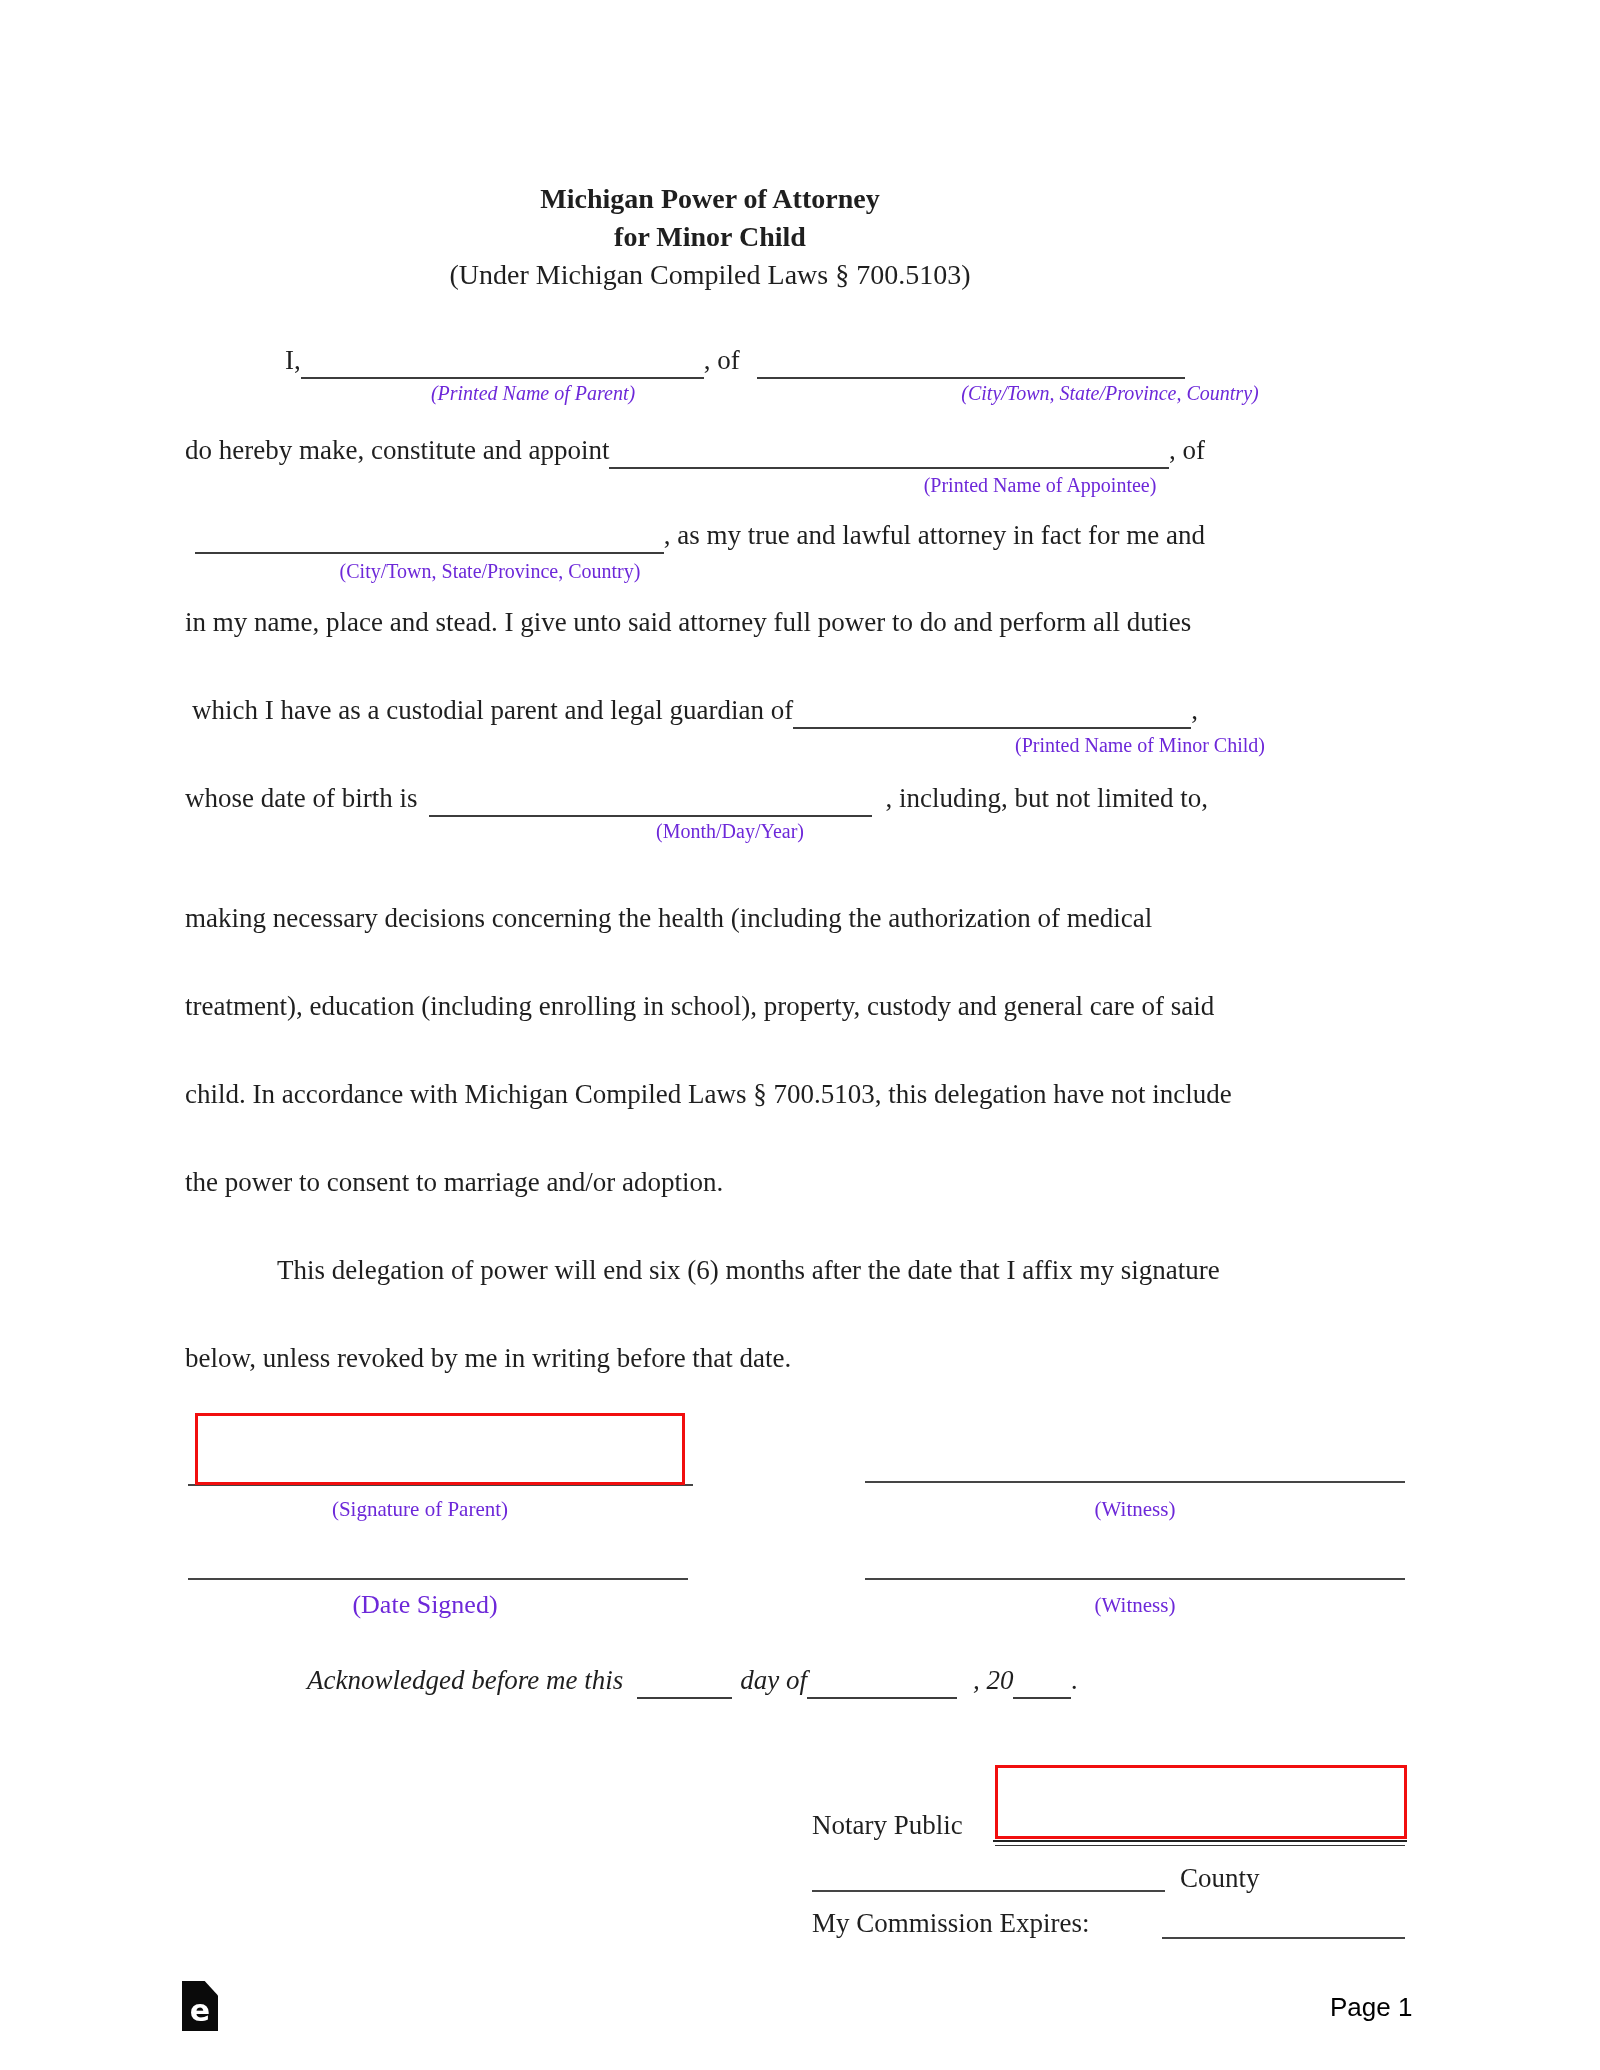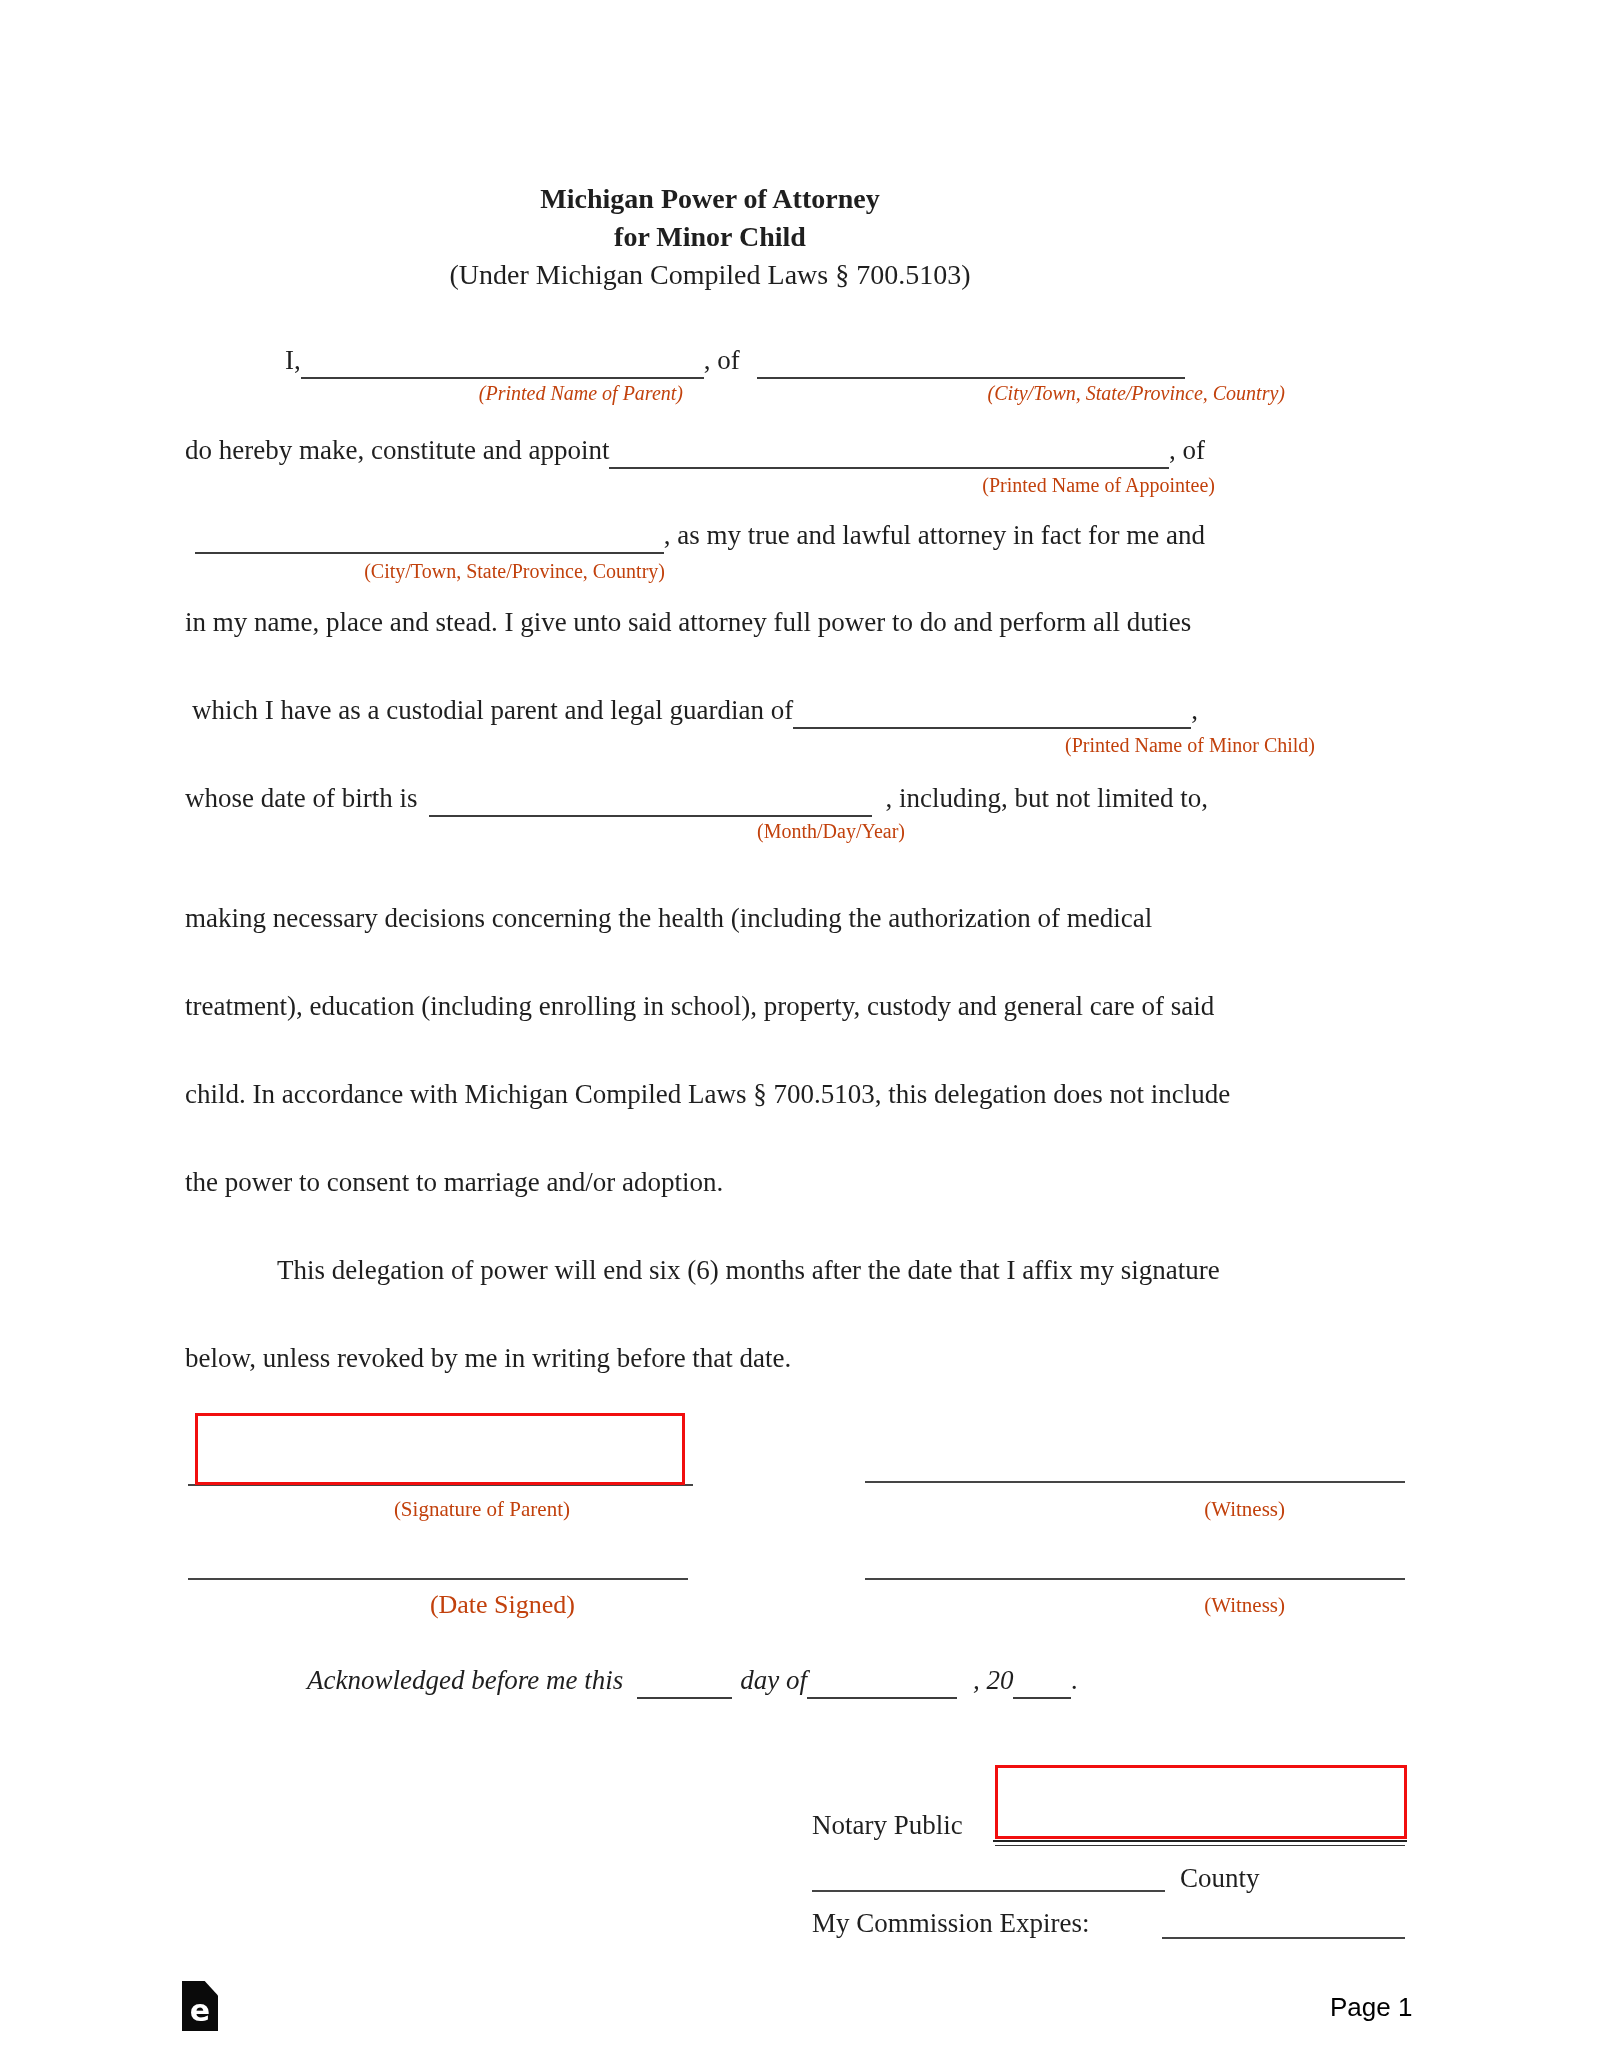--- a/index.html
+++ b/index.html
@@ -8,21 +8,21 @@
     width:1420px;
     height:2070px;
     background:#ffffff;
     font-family:"Liberation Serif","DejaVu Serif",serif;
     color:#1f1f1f;
     overflow:hidden;
   }
   .t{position:absolute;font-size:27px;line-height:34px;white-space:nowrap;}
   .title{position:absolute;left:0;right:0;text-align:center;font-size:28px;line-height:38px;white-space:nowrap;}
   .bold{font-weight:bold;}
-  .lbl{position:absolute;font-size:20px;line-height:24px;text-align:right;color:#c2410c;white-space:nowrap;}
+  .lbl{position:absolute;font-size:20px;line-height:24px;text-align:center;color:#6d28d9;white-space:nowrap;}
   .ital{font-style:italic;}
   .row{position:absolute;display:flex;align-items:baseline;font-size:27px;line-height:34px;}
   .row > span{white-space:pre;}
   .blank{
     flex:1 1 auto;
     border-bottom:2px solid #3c3c3c;
     min-width:20px;
   }
   .uline{position:absolute;height:0;border-top:2px solid #454545;}
   .redbox{
@@ -90,21 +90,21 @@
 
   <div class="row" style="left:185px;top:781px;right:212px;">
     <span>whose date of birth is</span>
     <span class="blank" style="margin:0 14px 0 12px;">&nbsp;</span>
     <span>, including, but not limited to,</span>
   </div>
   <div class="lbl" style="left:555px;top:819px;width:350px;">(Month/Day/Year)</div>
 
   <div class="t" style="left:185px;top:901px;">making necessary decisions concerning the health (including the authorization of medical</div>
   <div class="t" style="left:185px;top:989px;">treatment), education (including enrolling in school), property, custody and general care of said</div>
-  <div class="t" style="left:185px;top:1077px;">child. In accordance with Michigan Compiled Laws § 700.5103, this delegation does not include</div>
+  <div class="t" style="left:185px;top:1077px;">child. In accordance with Michigan Compiled Laws § 700.5103, this delegation have not include</div>
   <div class="t" style="left:185px;top:1165px;">the power to consent to marriage and/or adoption.</div>
   <div class="t" style="left:277px;top:1253px;">This delegation of power will end six (6) months after the date that I affix my signature</div>
   <div class="t" style="left:185px;top:1341px;">below, unless revoked by me in writing before that date.</div>
 
   <div class="uline" style="left:188px;top:1484px;width:505px;"></div>
   <div class="redbox" style="left:195px;top:1413px;width:490px;height:72px;"></div>
   <div class="uline" style="left:865px;top:1481px;width:540px;"></div>
   <div class="lbl" style="left:270px;top:1497px;width:300px;font-size:21px;">(Signature of Parent)</div>
   <div class="lbl" style="left:985px;top:1497px;width:300px;font-size:21px;">(Witness)</div>
 

